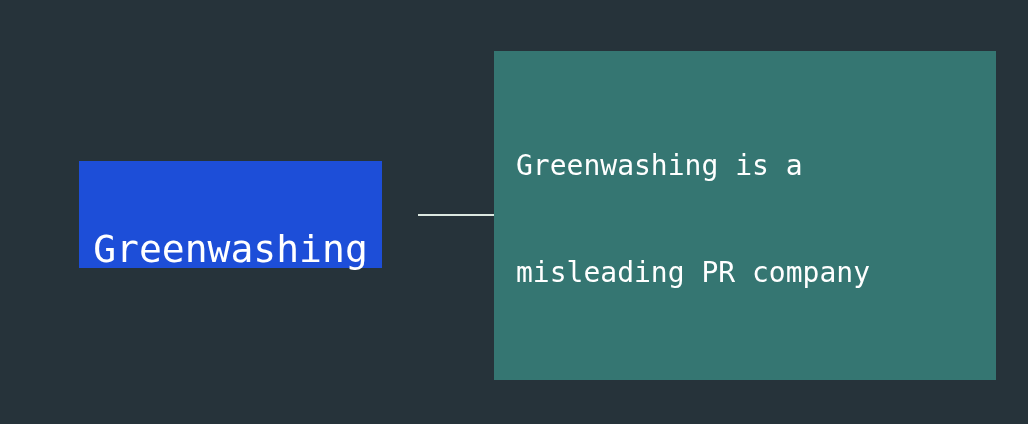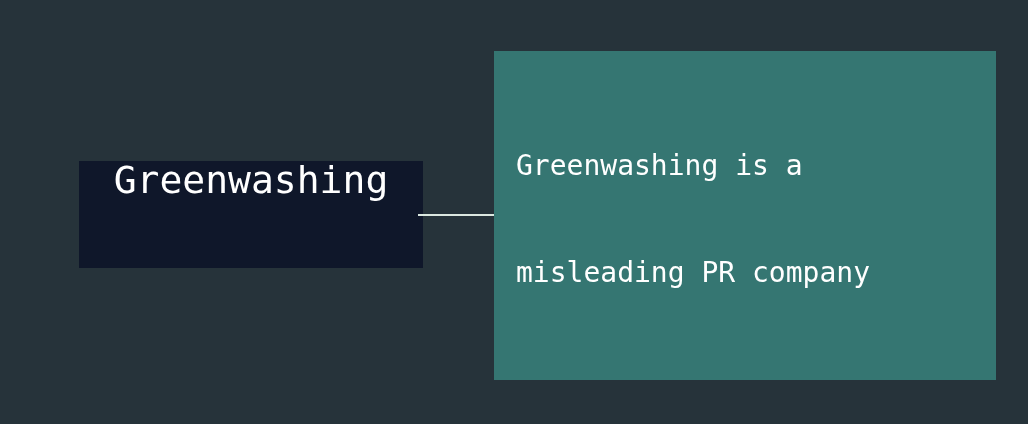--- a/index.html
+++ b/index.html
@@ -17,25 +17,25 @@
     width: 1028px;
     height: 424px;
     background: #26333a;
   }
 
   
   #root-node {
     position: absolute;
     left: 79px;
     top: 161px;
-    width: 344px;
+    width: 303px;
     height: 107px;
-    background: #0f172a;
+    background: #1d4ed8;
     display: flex;
-    align-items: flex-start;
+    align-items: flex-end;
     justify-content: center;
     box-sizing: border-box;
   }
   #root-node-label {
     color: #ffffff;
     font-family: "DejaVu Sans Mono", "Liberation Mono", monospace;
     font-size: 38px;
     line-height: 1;
     letter-spacing: 0px;
     white-space: nowrap;

